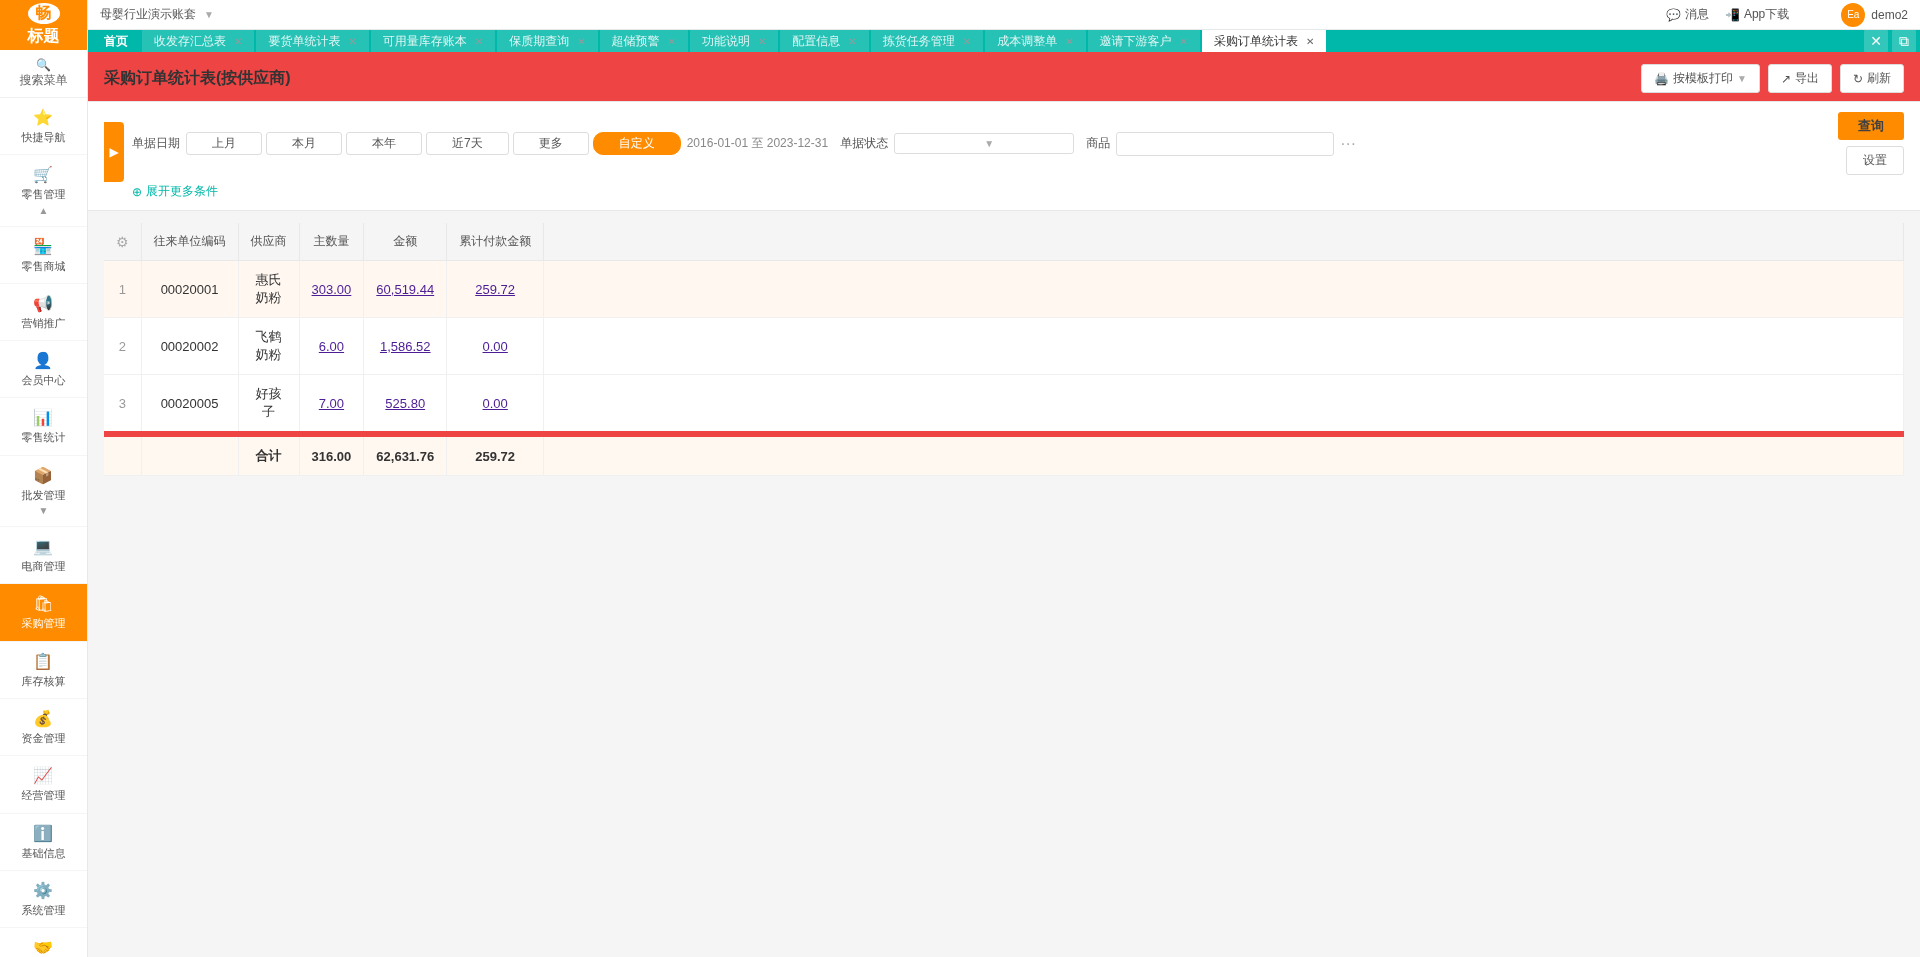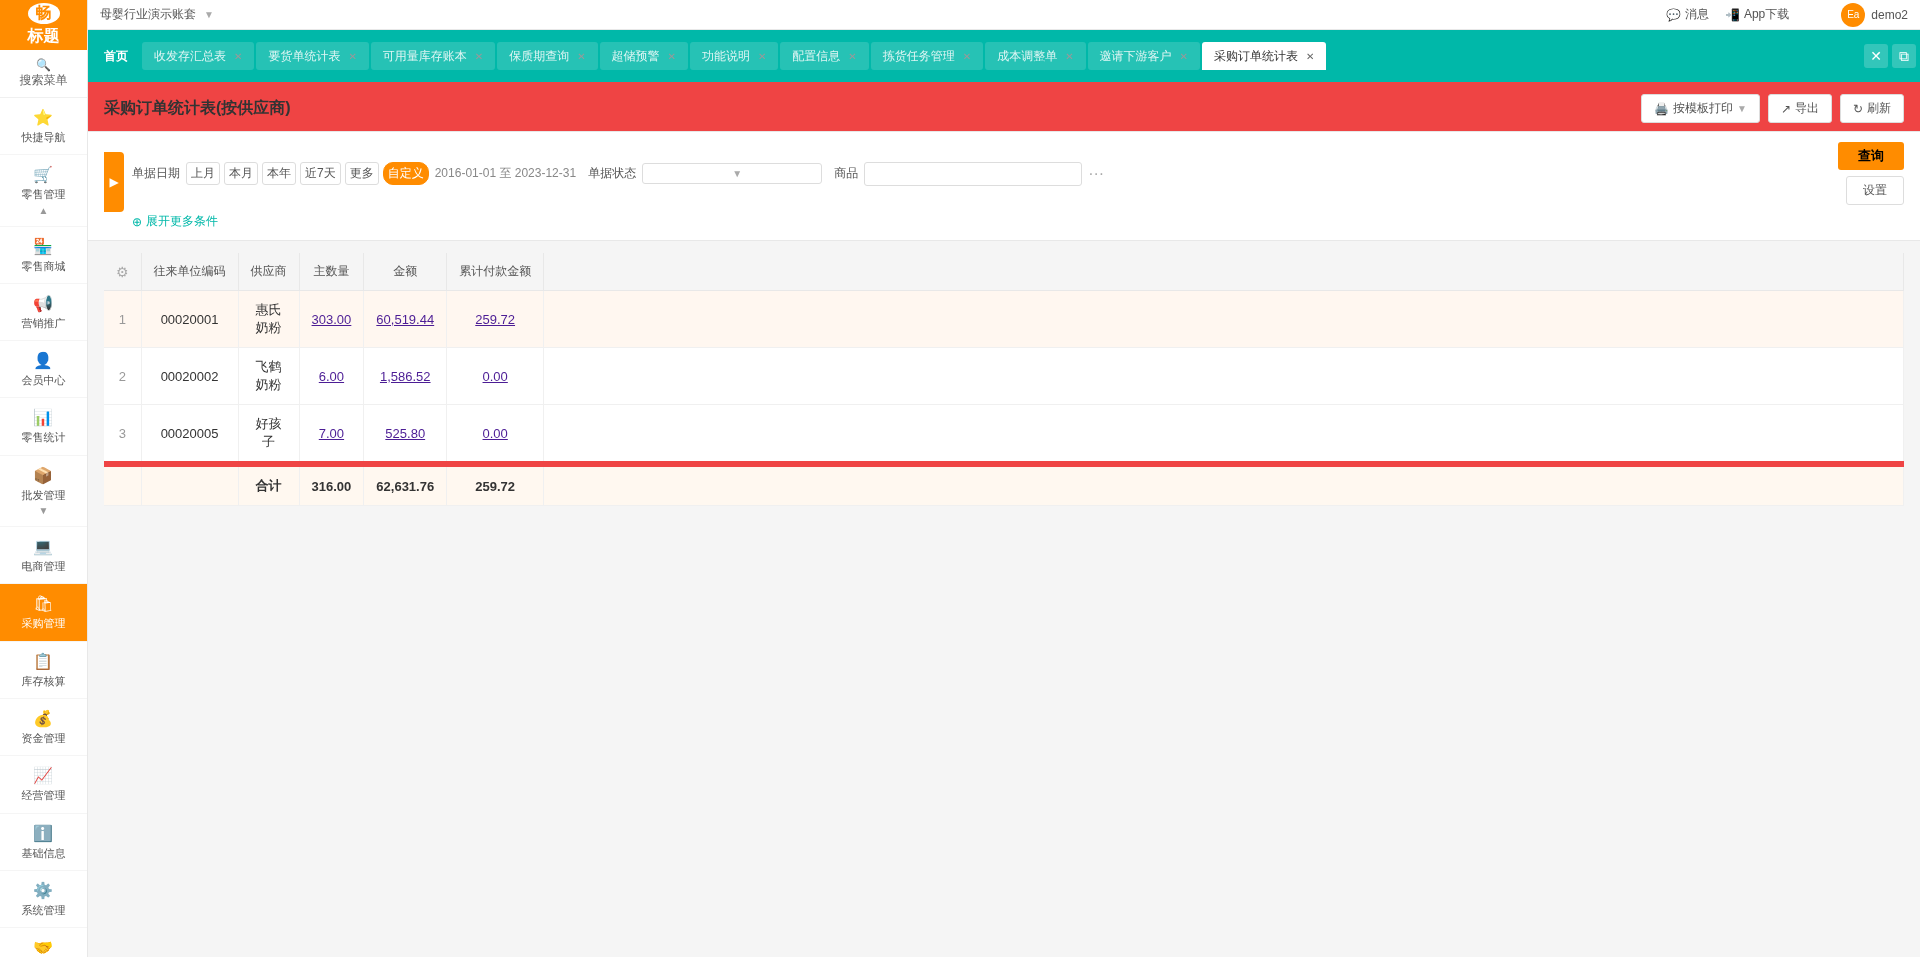--- a/index.html
+++ b/index.html
@@ -20,21 +20,21 @@
     .main-area { flex: 1; display: flex; flex-direction: column; height: 957px; overflow: hidden; }
 
     
     .top-bar { height: 30px; background: #fff; display: flex; align-items: center; justify-content: space-between; padding: 0 12px; border-bottom: 1px solid #e8e8e8; flex-shrink: 0; }
     .top-bar-left { display: flex; align-items: center; gap: 8px; color: #555; font-size: 12px; }
     .top-bar-right { display: flex; align-items: center; gap: 16px; color: #555; font-size: 12px; }
     .top-bar-right .user-info { display: flex; align-items: center; gap: 6px; margin-left: 36px; }
     .avatar { width: 24px; height: 24px; border-radius: 50%; background: #ff8c00; display: flex; align-items: center; justify-content: center; color: #fff; font-size: 10px; }
 
     
-    .tab-bar { height: 52px; background: #00b8a9; display: flex; align-items: center; padding: 0 4px; flex-shrink: 0; overflow: hidden; gap: 2px; }
+    .tab-bar { height: 22px; background: #00b8a9; display: flex; align-items: center; padding: 0 4px; flex-shrink: 0; overflow: hidden; gap: 2px; }
     .tab-item { height: 28px; padding: 0 12px; display: flex; align-items: center; gap: 6px; font-size: 12px; color: rgba(255,255,255,0.85); background: rgba(255,255,255,0.15); border-radius: 3px; cursor: pointer; white-space: nowrap; flex-shrink: 0; }
     .tab-item.home { background: transparent; font-weight: bold; color: #fff; }
     .tab-item.active { background: #fff; color: #333; border-radius: 3px 3px 0 0; }
     .tab-item .tab-close { font-size: 10px; color: #999; cursor: pointer; margin-left: 2px; }
     .tab-item.active .tab-close { color: #666; }
     .tab-bar-actions { margin-left: auto; display: flex; align-items: center; gap: 4px; }
     .tab-bar-btn { width: 24px; height: 24px; border-radius: 3px; background: rgba(255,255,255,0.2); color: #fff; display: flex; align-items: center; justify-content: center; cursor: pointer; font-size: 14px; }
 
     
     .page-content { flex: 1; background: #f5f5f5; overflow: hidden; display: flex; flex-direction: column; }
@@ -44,30 +44,30 @@
     .btn-print { display: flex; align-items: center; gap: 4px; padding: 5px 12px; border: 1px solid #ddd; border-radius: 3px; background: #fff; cursor: pointer; font-size: 12px; color: #555; }
     .btn-export { display: flex; align-items: center; gap: 4px; padding: 5px 12px; border: 1px solid #ddd; border-radius: 3px; background: #fff; cursor: pointer; font-size: 12px; color: #555; }
     .btn-refresh { display: flex; align-items: center; gap: 4px; padding: 5px 12px; border: 1px solid #ddd; border-radius: 3px; background: #fff; cursor: pointer; font-size: 12px; color: #555; }
 
     
     .filter-area { background: #fff; padding: 10px 16px; border-bottom: 1px solid #e8e8e8; flex-shrink: 0; }
     .filter-row { display: flex; align-items: center; gap: 12px; flex-wrap: wrap; }
     .filter-item { display: flex; align-items: center; gap: 6px; font-size: 12px; color: #555; }
     .filter-label { white-space: nowrap; font-size: 12px; color: #555; }
     .date-shortcuts { display: flex; align-items: center; gap: 4px; }
-    .date-shortcut { padding: 2px 4px; border: 1px solid #ddd; border-radius: 3px; cursor: pointer; font-size: 12px; color: #555; background: #fff; }
+    .date-shortcut { padding: 2px 25px; border: 1px solid #ddd; border-radius: 3px; cursor: pointer; font-size: 12px; color: #555; background: #fff; }
     .date-shortcut.custom { background: #ff8c00; color: #fff; border-color: #ff8c00; border-radius: 10px; }
     .date-range { font-size: 12px; color: #888; }
     .filter-select { display: flex; align-items: center; border: 1px solid #ddd; border-radius: 3px; padding: 4px 8px; background: #fff; min-width: 180px; cursor: pointer; }
     .filter-select span { flex: 1; font-size: 12px; color: #888; }
     .filter-select .arrow { color: #aaa; font-size: 10px; }
     .goods-input { display: flex; align-items: center; border: 1px solid #ddd; border-radius: 3px; padding: 4px 8px; background: #fff; min-width: 200px; }
     .goods-input input { border: none; outline: none; font-size: 12px; color: #555; flex: 1; }
     .more-btn { color: #aaa; font-size: 16px; cursor: pointer; }
-    .search-btn { padding: 5px 20px; background: #ff8c00; color: #000000; border: none; border-radius: 3px; cursor: pointer; font-size: 13px; font-weight: bold; }
+    .search-btn { padding: 5px 20px; background: #ff8c00; color: #404040; border: none; border-radius: 3px; cursor: pointer; font-size: 13px; font-weight: bold; }
     .settings-btn { padding: 5px 16px; border: 1px solid #ddd; background: #fff; border-radius: 3px; cursor: pointer; font-size: 12px; color: #555; }
     .expand-btn { display: flex; align-items: center; gap: 4px; color: #00b8a9; font-size: 12px; cursor: pointer; margin: 8px 0 0; }
 
     
     .table-container { flex: 1; overflow: auto; padding: 12px 16px; }
     .data-table { width: 100%; border-collapse: collapse; background: #fff; }
     .data-table th { background: #f5f5f5; padding: 10px 12px; text-align: center; font-size: 12px; color: #555; font-weight: normal; border-bottom: 1px solid #e8e8e8; border-right: 1px solid #e8e8e8; white-space: nowrap; }
     .data-table td { padding: 10px 12px; text-align: center; font-size: 13px; color: #333; border-bottom: 1px solid #f0f0f0; border-right: 1px solid #f0f0f0; }
     .data-table tr.row-highlight { background: #fff7f0; }
     .link-value { color: #4c1d95; text-decoration: underline; cursor: pointer; }

